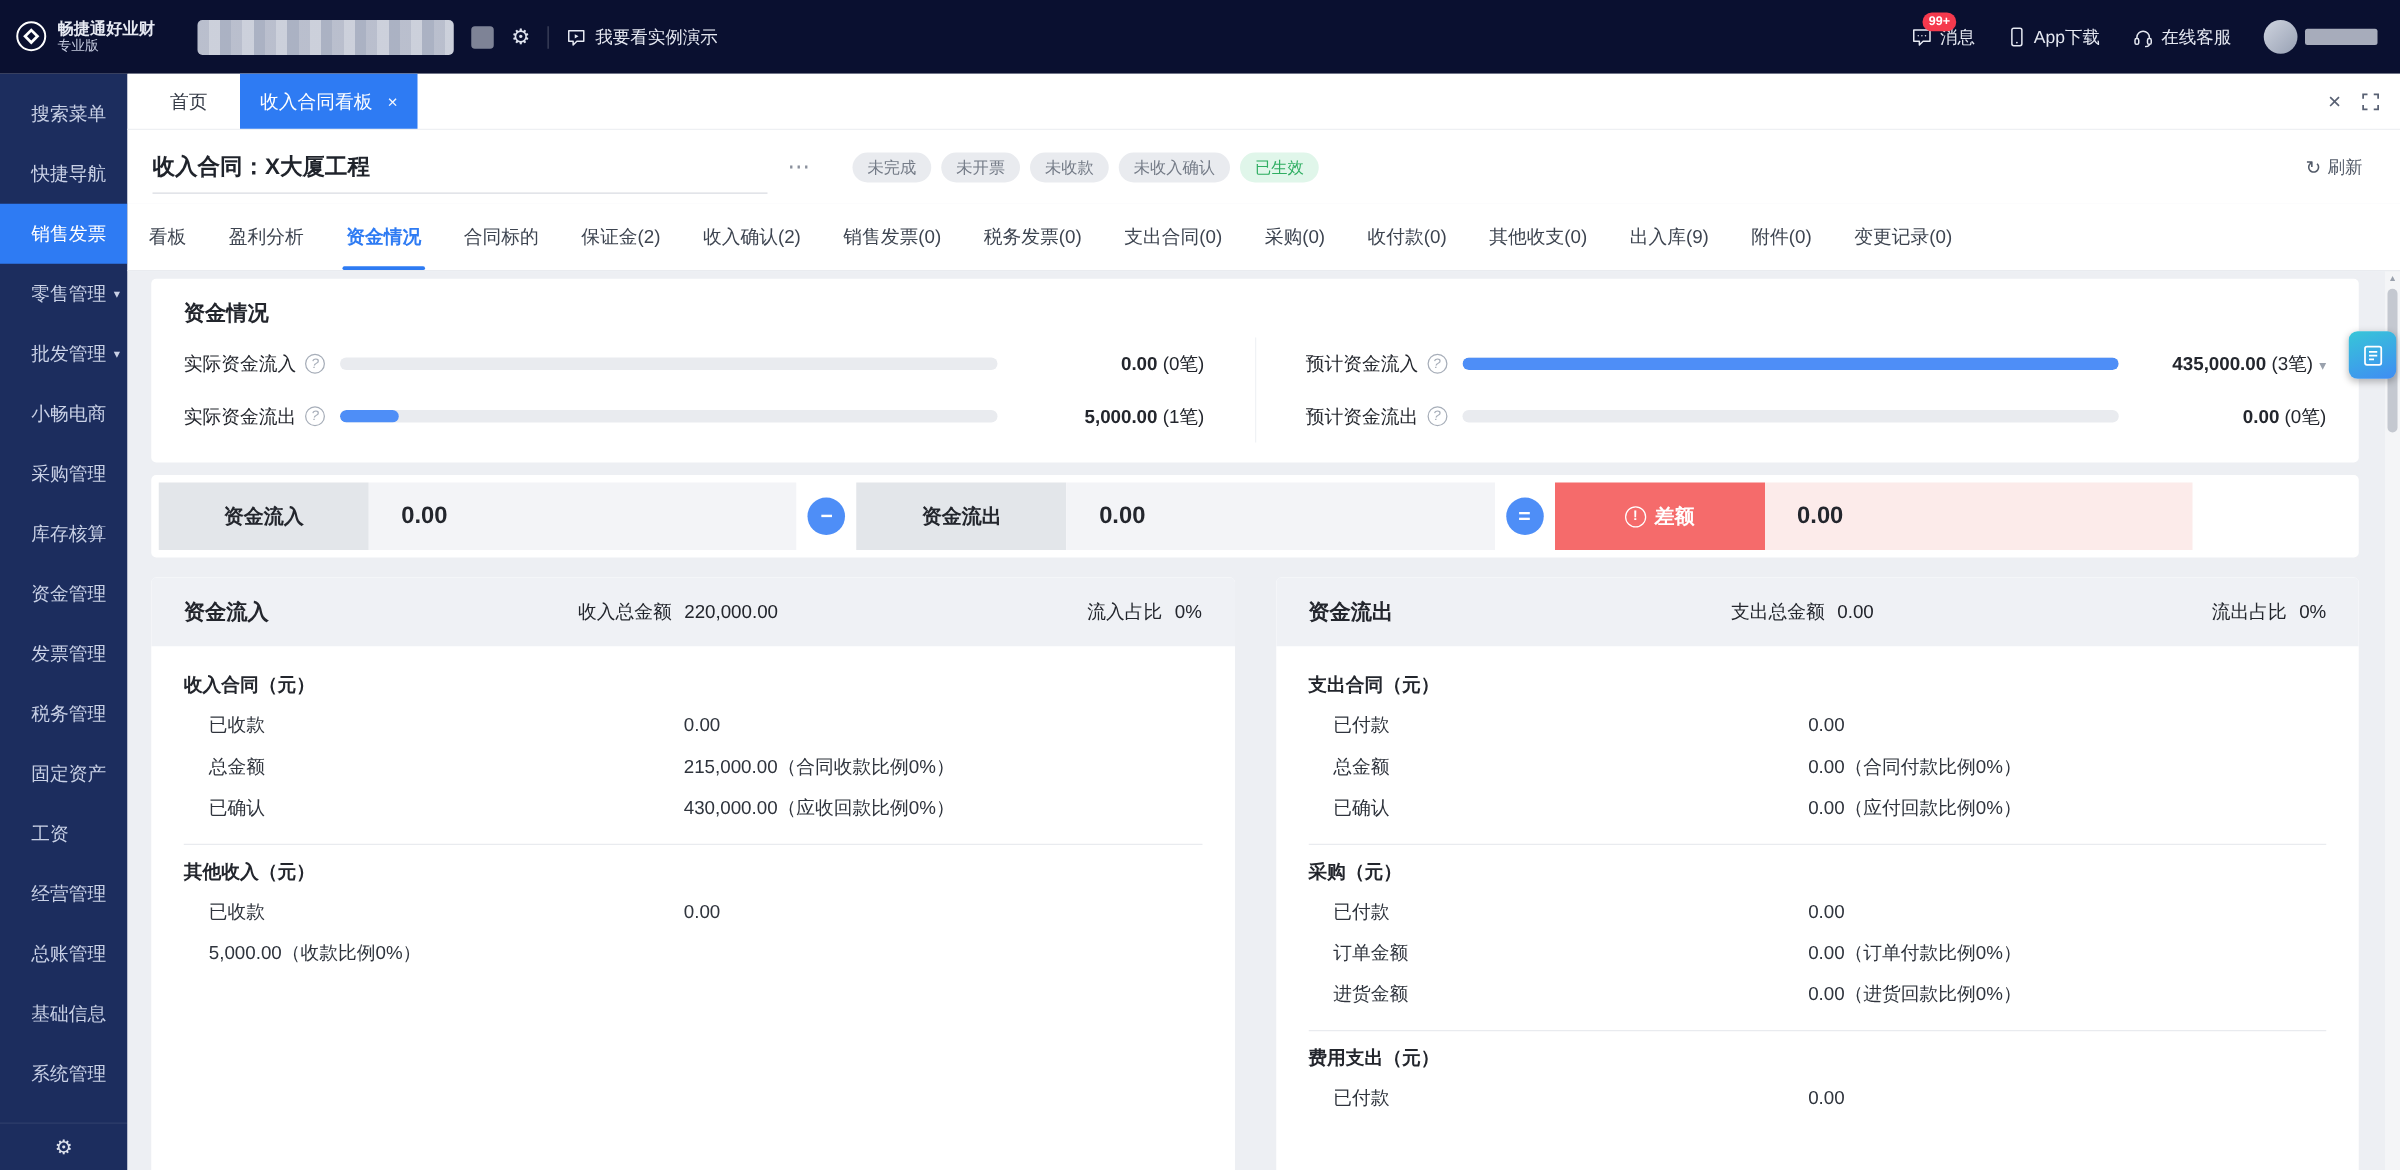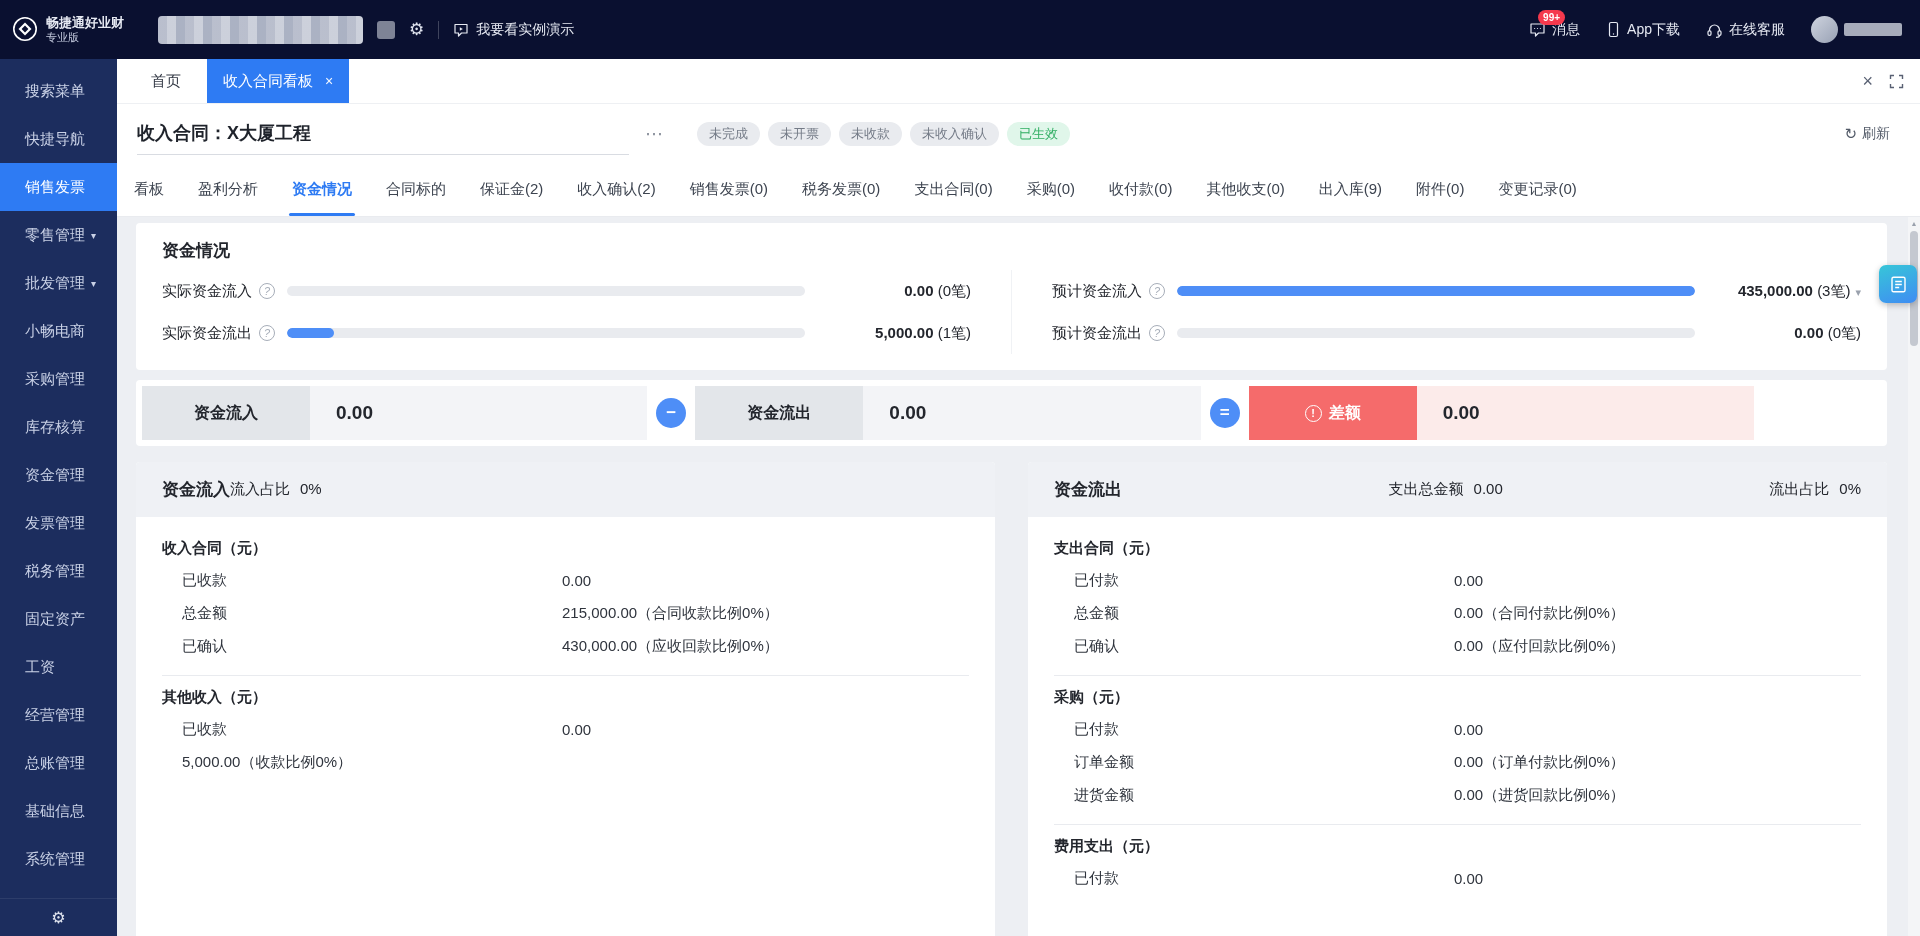--- a/index.html
+++ b/index.html
@@ -24,21 +24,21 @@
   .tb-divider { width:1px; height:18px; background:rgba(255,255,255,.22); }
   .demo-link { display:flex; align-items:center; gap:7px; font-size:14px; cursor:pointer; }
   .topbar-right { display:flex; align-items:center; gap:26px; padding-right:18px; font-size:14px; }
   .tb-item { display:flex; align-items:center; gap:6px; position:relative; cursor:pointer; white-space:nowrap; }
   .tb-badge { position:absolute; top:-11px; left:9px; background:#f5394d; color:#fff; font-size:10px;
     font-weight:700; padding:1px 5px; border-radius:8px; line-height:1.3; }
   .avatar { width:27px; height:27px; border-radius:50%; background:linear-gradient(135deg,#cfd4df,#98a1b4); }
   .redact-name { width:58px; height:13px; border-radius:2px; background:rgba(206,211,222,.8); }
   
   .app { flex:1; display:flex; min-height:0; }
-  .sidebar { width:117px; flex:none; background:#1c2d5e; color:#c9d1e6; display:flex; flex-direction:column; }
+  .sidebar { width:102px; flex:none; background:#1c2d5e; color:#c9d1e6; display:flex; flex-direction:column; }
   .sidebar ul { list-style:none; margin:8px 0 0; padding:0; flex:1; overflow:hidden; }
   .sidebar li { height:48px; padding-left:25px; font-size:15px; display:flex; align-items:center; gap:6px; cursor:pointer; white-space:nowrap; }
   .sidebar li.active { background:#2e7bf3; color:#fff; }
   .chev { font-size:10px; color:#c9d1e6; }
   .sidebar-footer { height:38px; flex:none; border-top:1px solid rgba(255,255,255,.08);
     display:flex; align-items:center; justify-content:center; font-size:16px; color:#dfe3ee; cursor:pointer; }
   .main { flex:1; display:flex; flex-direction:column; min-width:0; }
   
   .tabstrip { height:45px; flex:none; background:#fff; display:flex; align-items:stretch; border-bottom:1px solid #eef0f3; }
   .ts-home { display:flex; align-items:center; padding:0 26px 0 34px; font-size:15px; color:#343a46; cursor:pointer; }
@@ -364,20 +364,23 @@
           <div class="seg-value">0.00</div>
         </div>
         <div class="end-spacer"></div>
       </section>
 
       <div class="panels">
 
         <section class="panel">
           <div class="panel-header">
             <h3>资金流入</h3>
+            <div class="ph-mid">
+              <span class="lab">收入总金额</span><span>220,000.00</span>
+            </div>
             <div class="ph-right">
               <span class="lab">流入占比</span><span>0%</span>
             </div>
           </div>
           <div class="panel-body">
             <div class="group">
               <h4>收入合同（元）</h4>
               <div class="p-row">
                   <span class="p-label">已收款</span>
                   <span class="p-value">0.00</span>

